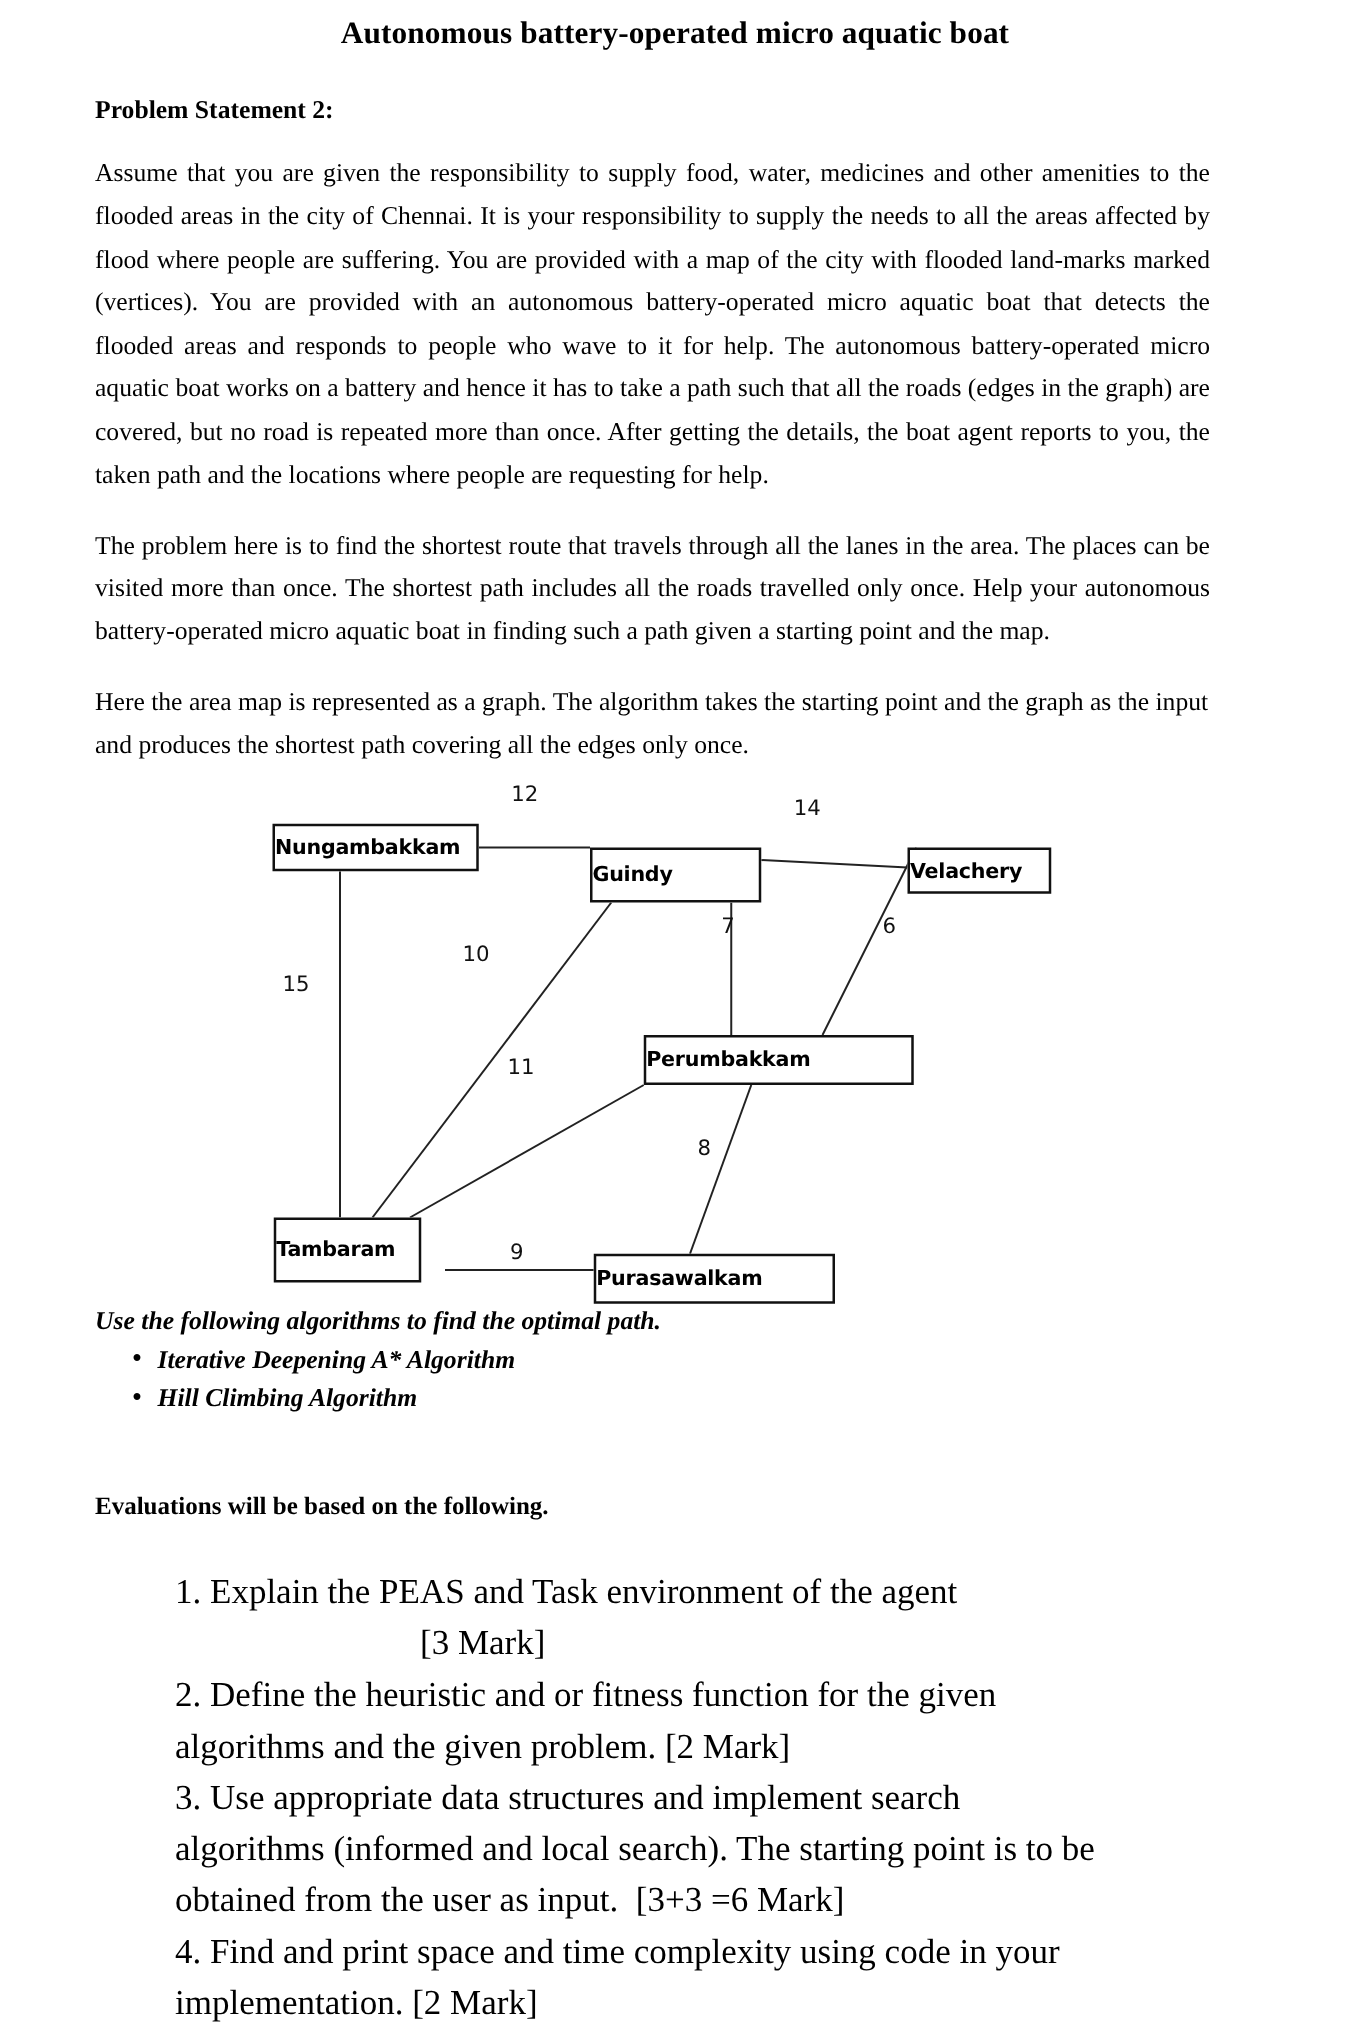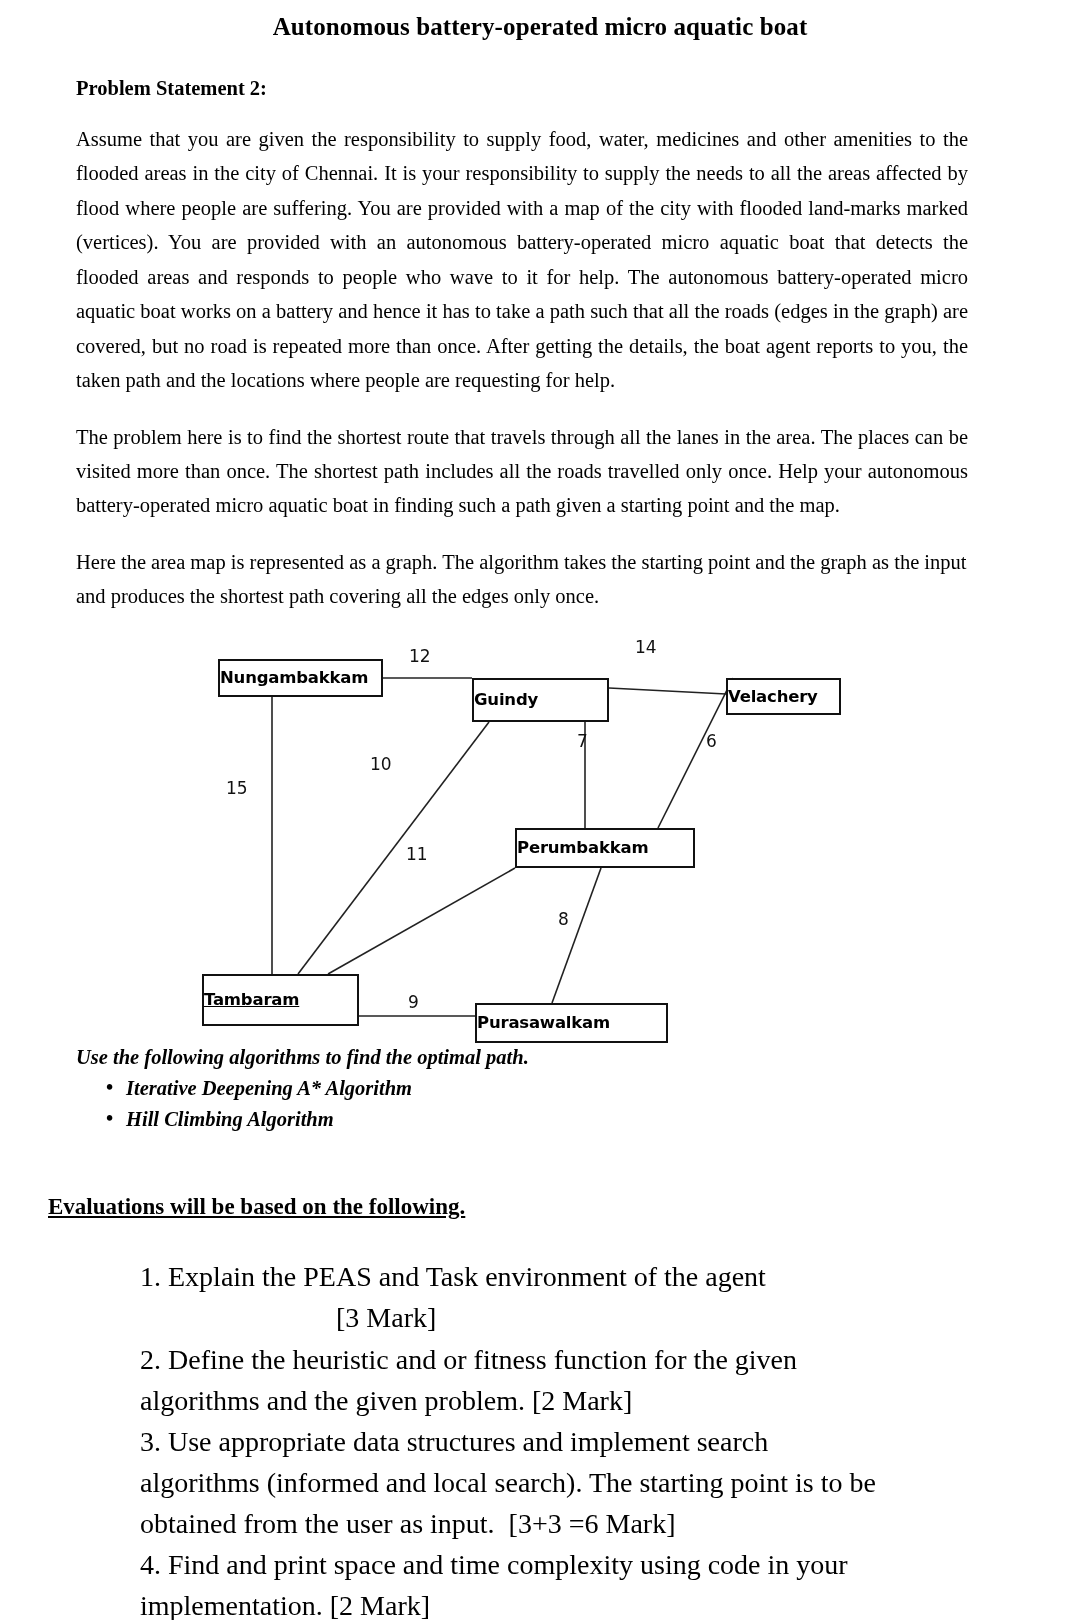--- a/index.html
+++ b/index.html
@@ -105,23 +105,22 @@
   }
   .algo-list li .bullet {
     position: absolute;
     left: 0;
     top: -1px;
     font-style: normal;
   }
 
   .eval-heading {
     font-weight: bold;
-    font-size: 23px;
-    text-decoration: underline;
-    margin: 58px 0 0 48px;
+    font-size: 20px;
+    margin: 58px 0 0 76px;
     display: inline-block;
   }
   .eval-heading-wrap { margin: 0; }
 
   .eval-list {
     list-style: none;
     margin: 36px 0 0 0;
     padding: 0 0 0 140px;
     width: 880px;
     box-sizing: border-box;
@@ -168,32 +167,32 @@
     <div id="graph-nodes">
         <div class="gnode" style="left: 218px; top: 33px; width: 165px; height: 38px;">
           <span>Nungambakkam</span>
         </div>
         <div class="gnode" style="left: 472px; top: 52px; width: 137px; height: 44px;">
           <span>Guindy</span>
         </div>
         <div class="gnode" style="left: 726px; top: 52px; width: 115px; height: 37px;">
           <span>Velachery</span>
         </div>
-        <div class="gnode" style="left: 515px; top: 202px; width: 180px; height: 40px; align-items: center;">
+        <div class="gnode" style="left: 515px; top: 202px; width: 216px; height: 40px; align-items: center;">
           <span>Perumbakkam</span>
         </div>
-        <div class="gnode" style="left: 202px; top: 348px; width: 157px; height: 52px; text-decoration: underline;">
+        <div class="gnode" style="left: 219px; top: 348px; width: 118px; height: 52px;">
           <span>Tambaram</span>
         </div>
         <div class="gnode" style="left: 475px; top: 377px; width: 193px; height: 40px;">
           <span>Purasawalkam</span>
         </div>
       </div>
     <div id="graph-weights">
-        <div class="wlabel" style="left: 409px; top: 20px;">12</div>
+        <div class="wlabel" style="left: 409px; top: 0;">12</div>
         <div class="wlabel" style="left: 635px; top: 11px;">14</div>
         <div class="wlabel" style="left: 226px; top: 152px;">15</div>
         <div class="wlabel" style="left: 370px; top: 128px;">10</div>
         <div class="wlabel" style="left: 577px; top: 105px;">7</div>
         <div class="wlabel" style="left: 706px; top: 105px;">6</div>
         <div class="wlabel" style="left: 406px; top: 218px;">11</div>
         <div class="wlabel" style="left: 558px; top: 283px;">8</div>
         <div class="wlabel" style="left: 408px; top: 366px;">9</div>
       </div>
   </div>

